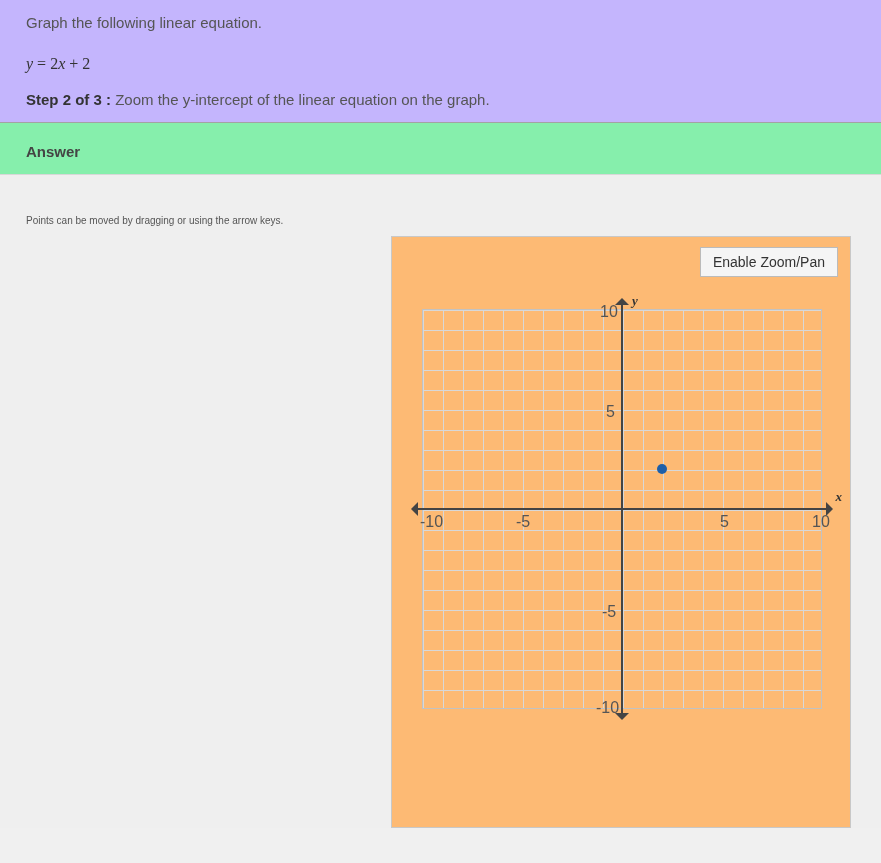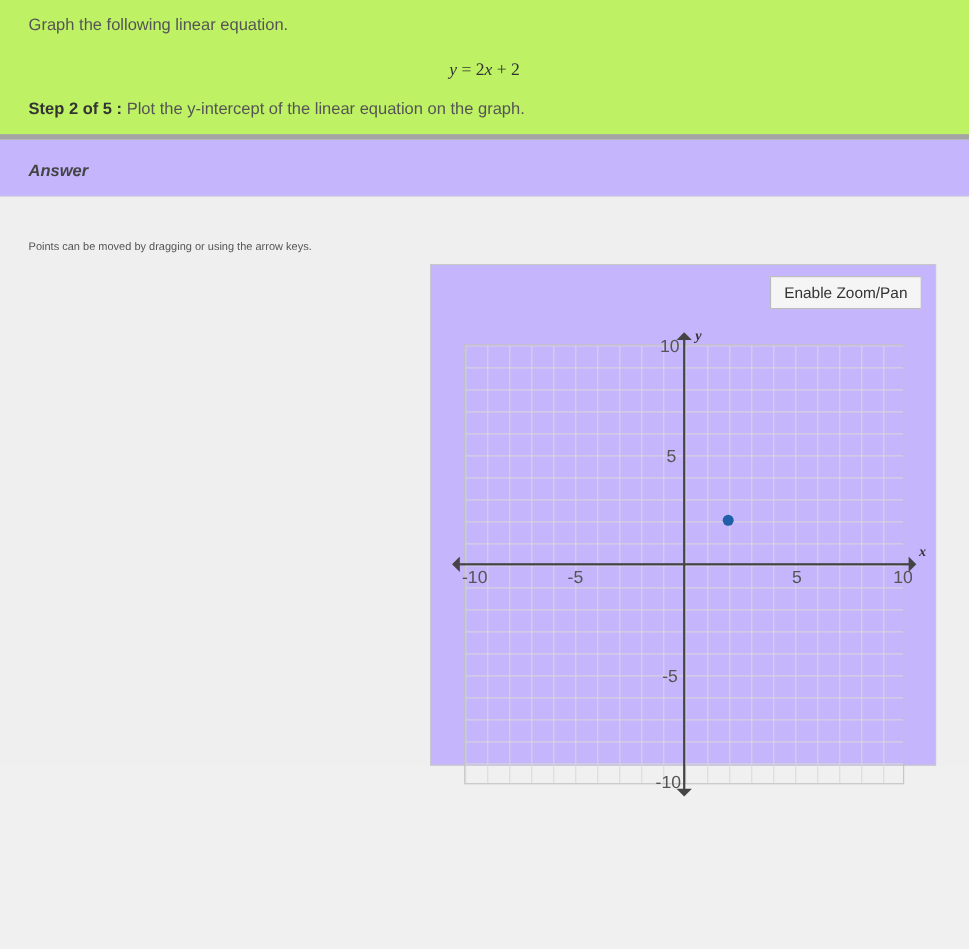--- a/index.html
+++ b/index.html
@@ -5,61 +5,59 @@
   * { box-sizing: border-box; margin: 0; padding: 0; }
   body {
     background: #f0f0f0;
     font-family: 'Segoe UI', Tahoma, sans-serif;
     color: #444;
     width: 881px;
     height: 863px;
     overflow: hidden;
   }
   .section {
-    background: #bef264;
-    border-bottom: 5px solid #a3a3a3;
+    background: #c4b5fd;
+    border-bottom: 1px solid #a3a3a3;
     padding: 14px 26px;
   }
   .prompt { font-size: 15px; color: #555; }
   .equation {
-    text-align: center;
     font-size: 16px;
     font-style: italic;
     font-family: 'Times New Roman', serif;
     color: #333;
     margin: 24px 0 18px;
   }
   .equation .num { font-style: normal; }
   .step-row {
     font-size: 15px;
     color: #555;
   }
   .step-row .bold { font-weight: 700; color: #333; }
   .answer-section {
-    background: #c4b5fd;
+    background: #86efac;
     padding: 20px 26px 14px;
     border-bottom: 1px solid #d8d8d8;
-    font-style: italic;
   }
   .answer-label { font-weight: 700; font-size: 15px; color: #444; }
   .workspace {
     background: #efefef;
     padding: 0 26px;
   }
   .hint { font-size: 10px; color: #555; padding: 40px 0 10px; }
   .graph-wrap {
     display: flex;
     justify-content: flex-end;
     padding-right: 4px;
   }
   .graph-panel {
     position: relative;
     width: 460px;
-    height: 456px;
-    background: #c4b5fd;
+    height: 592px;
+    background: #fdba74;
     border: 1px solid #c8c8c8;
     padding-left: 24px;
   }
   .enable-btn {
     position: absolute;
     top: 10px;
     right: 12px;
     padding: 6px 12px;
     border: 1px solid #bbb;
     background: #f5f5f5;
@@ -130,21 +128,21 @@
 </style>
 </head>
 <body>
 
 <div class="section">
   <div class="prompt">Graph the following linear equation.</div>
   <div class="equation">
     <span>y</span><span class="num"> = </span><span class="num">2</span><span>x</span><span class="num"> + </span><span class="num">2</span>
   </div>
   <div class="step-row">
-    <span class="bold">Step 2 of 5 :</span><span> Plot the y-intercept of the linear equation on the graph.</span>
+    <span class="bold">Step 2 of 3 :</span><span> Zoom the y-intercept of the linear equation on the graph.</span>
   </div>
 </div>
 
 <div class="answer-section">
   <div class="answer-label">Answer</div>
 </div>
 
 <div class="workspace">
   <div class="hint">Points can be moved by dragging or using the arrow keys.</div>
 

